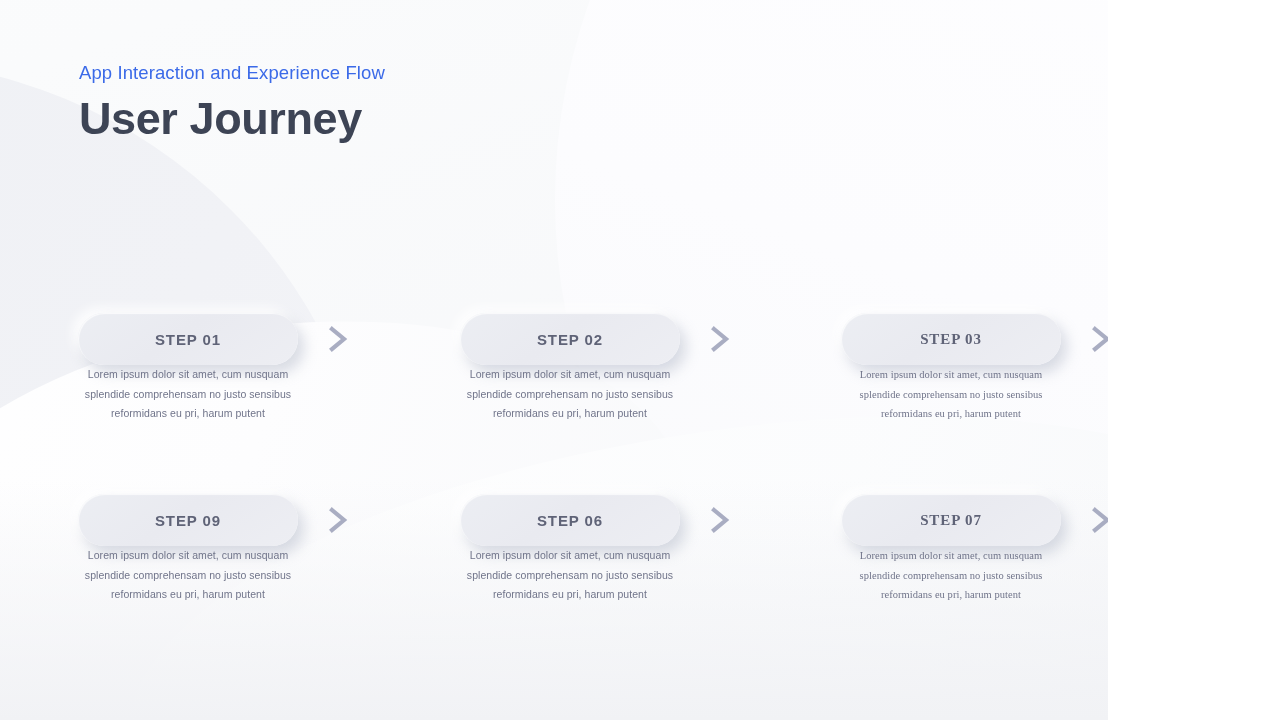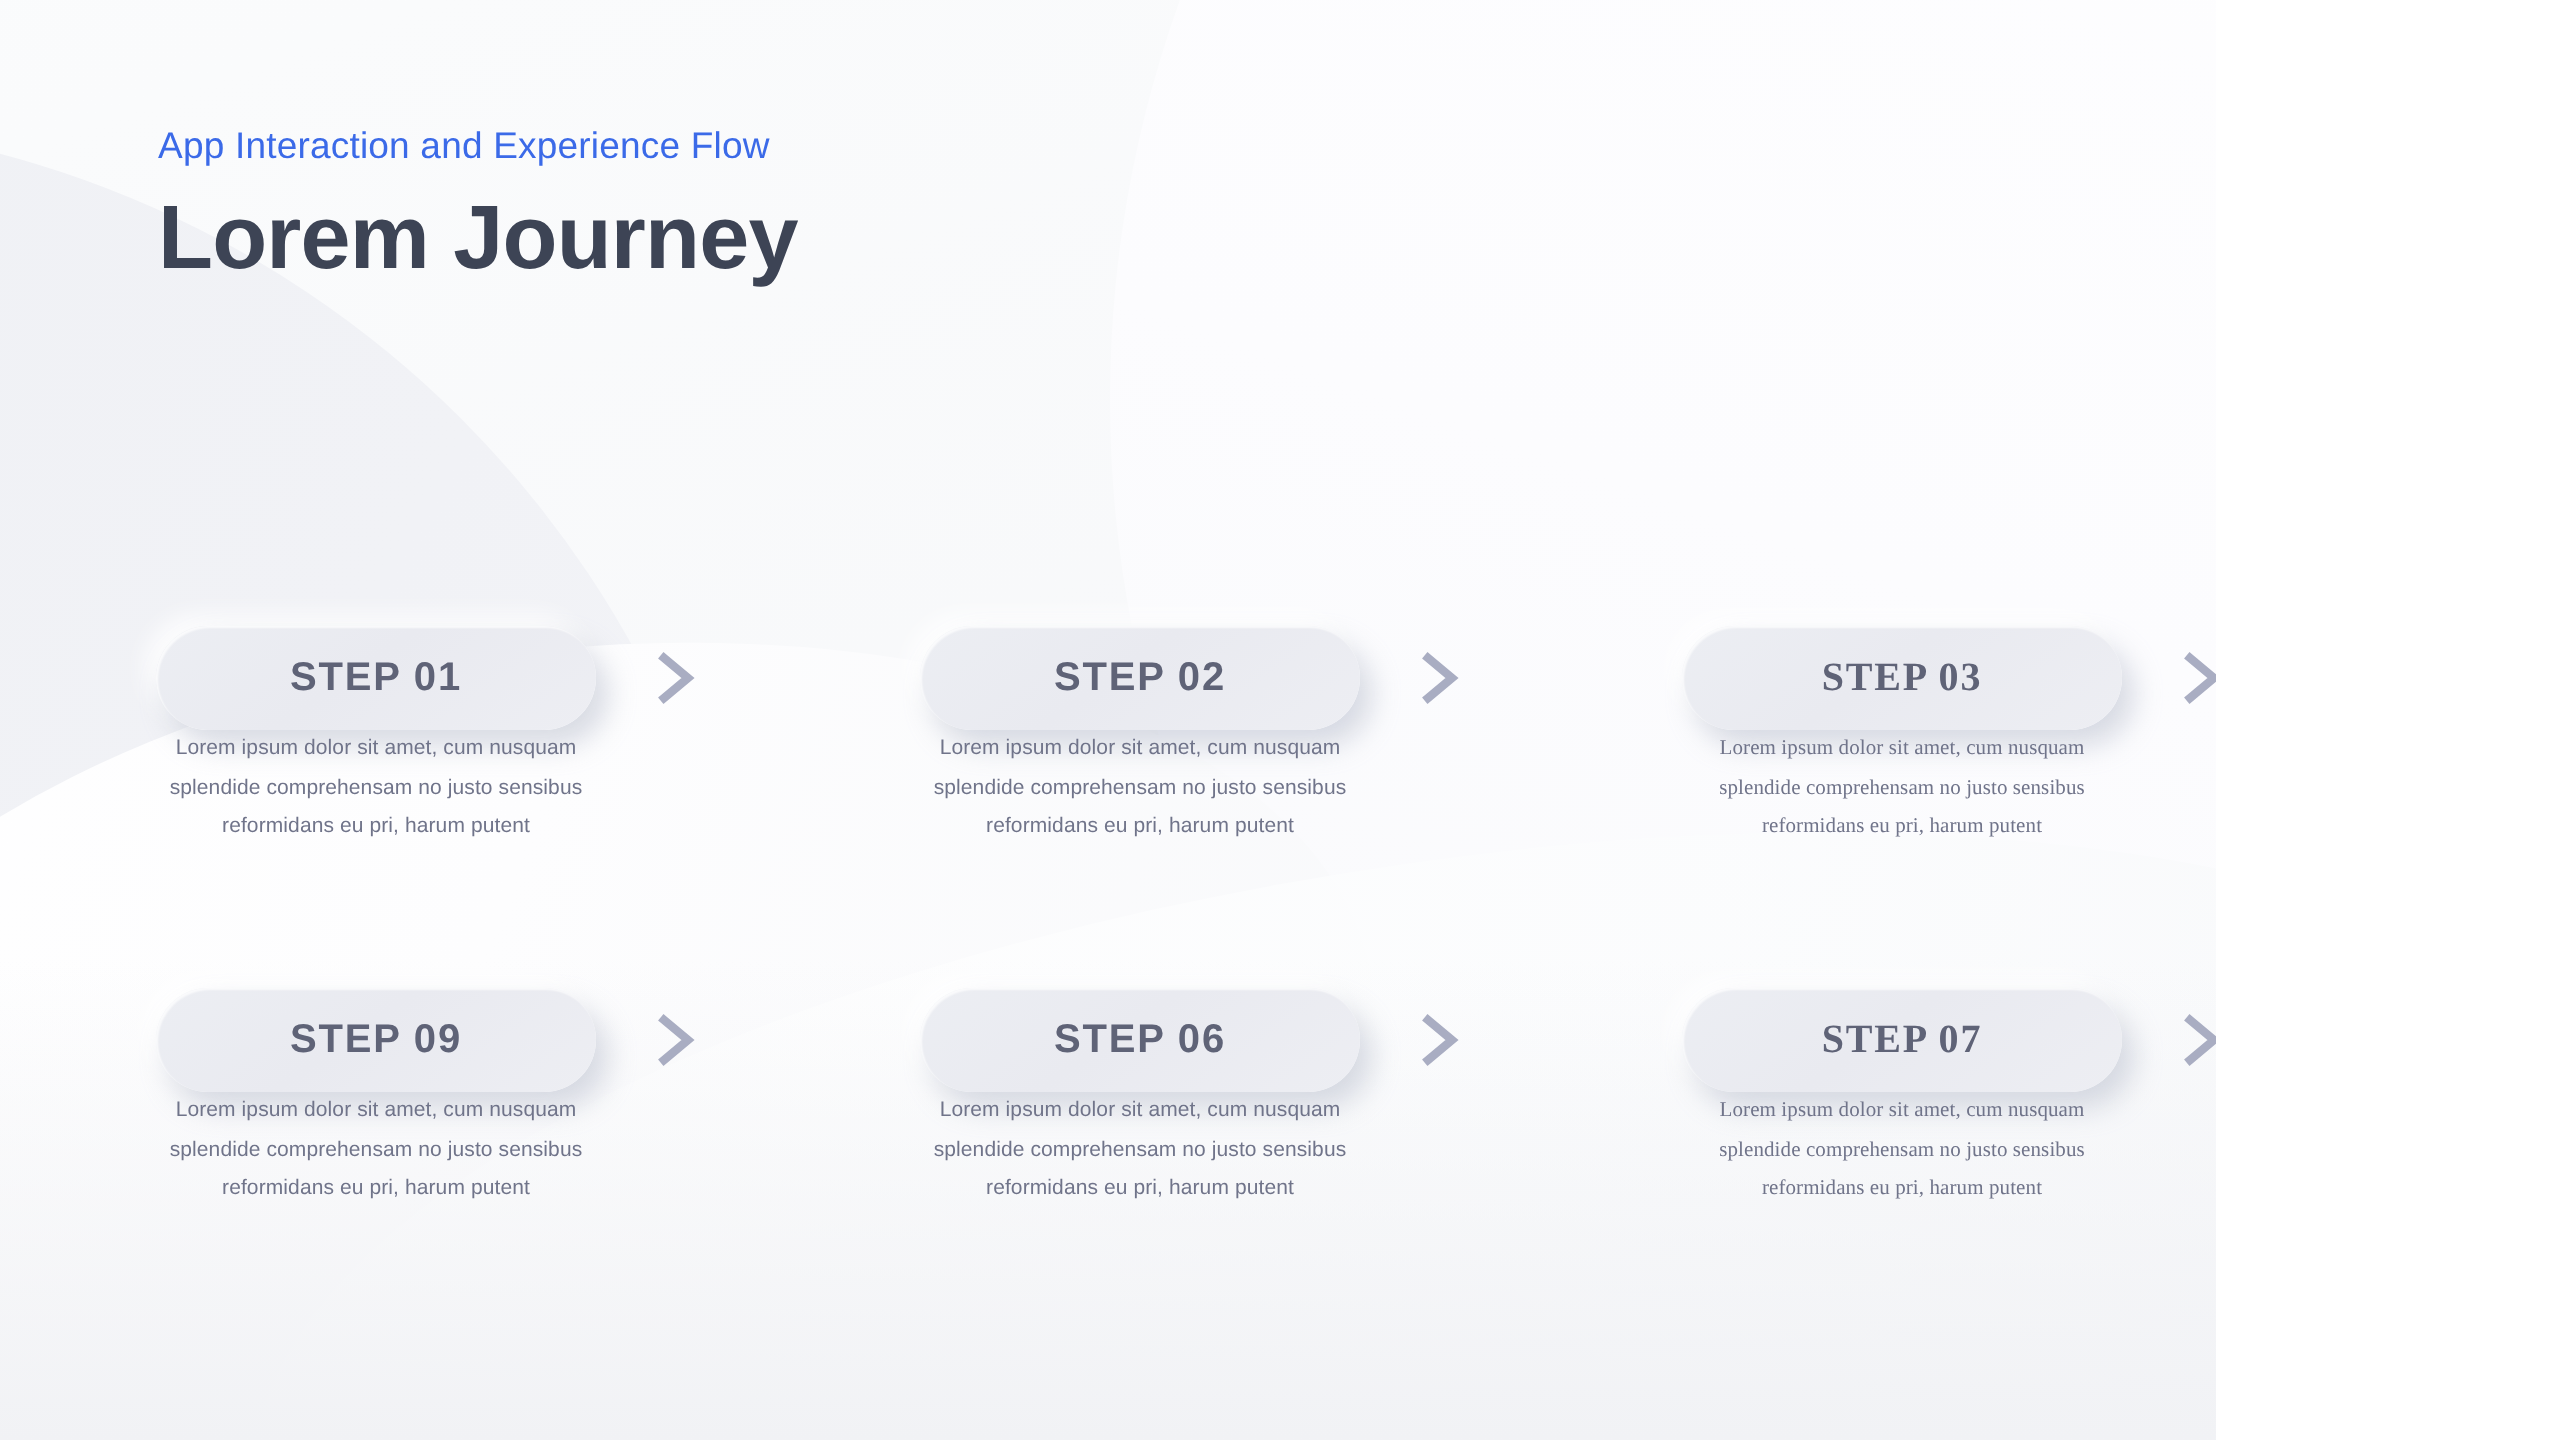--- a/index.html
+++ b/index.html
@@ -105,21 +105,21 @@
 
   .pill {
     width:220px; height:52px;
     border-radius:26px;
     display:flex; align-items:center; justify-content:center;
     background:linear-gradient(145deg,#eceef3 0%, #e9eaf0 45%, #edeef3 100%);
     box-shadow:
       6px 8px 14px rgba(171,178,196,.45),
       -5px -5px 12px rgba(255,255,255,.95),
       inset 1px 1px 1px rgba(255,255,255,.75);
-    font-size:20px;
+    font-size:15px;
     font-weight:700;
     letter-spacing:.9px;
     color:#5f6377;
     user-select:none;
   }
   .pill.active {
     background:linear-gradient(145deg,#3f6ef0 0%, #3563e3 50%, #2f5ada 100%);
     color:#ffffff;
     box-shadow:
       6px 9px 16px rgba(64,102,216,.40),
@@ -154,21 +154,21 @@
 
   <div class="bg-shape bg-circle-top"></div>
   <div class="bg-shape bg-circle-right"></div>
   <div class="bg-shape bg-swoosh-left"></div>
   <div class="bg-shape bg-swoosh-mid"></div>
   <div class="bg-shape bg-swoosh-low"></div>
   <div class="bg-shape bg-bottom-fade"></div>
 
   <div class="header">
     <div class="subtitle">App Interaction and Experience Flow</div>
-    <div class="title">Lorem Journey</div>
+    <div class="title">User Journey</div>
   </div>
 
   <div class="rows">
 
     <div class="row row-1">
 
       <div class="step-col col-1">
         <div class="pill">
           <span>STEP 01</span>
         </div>

